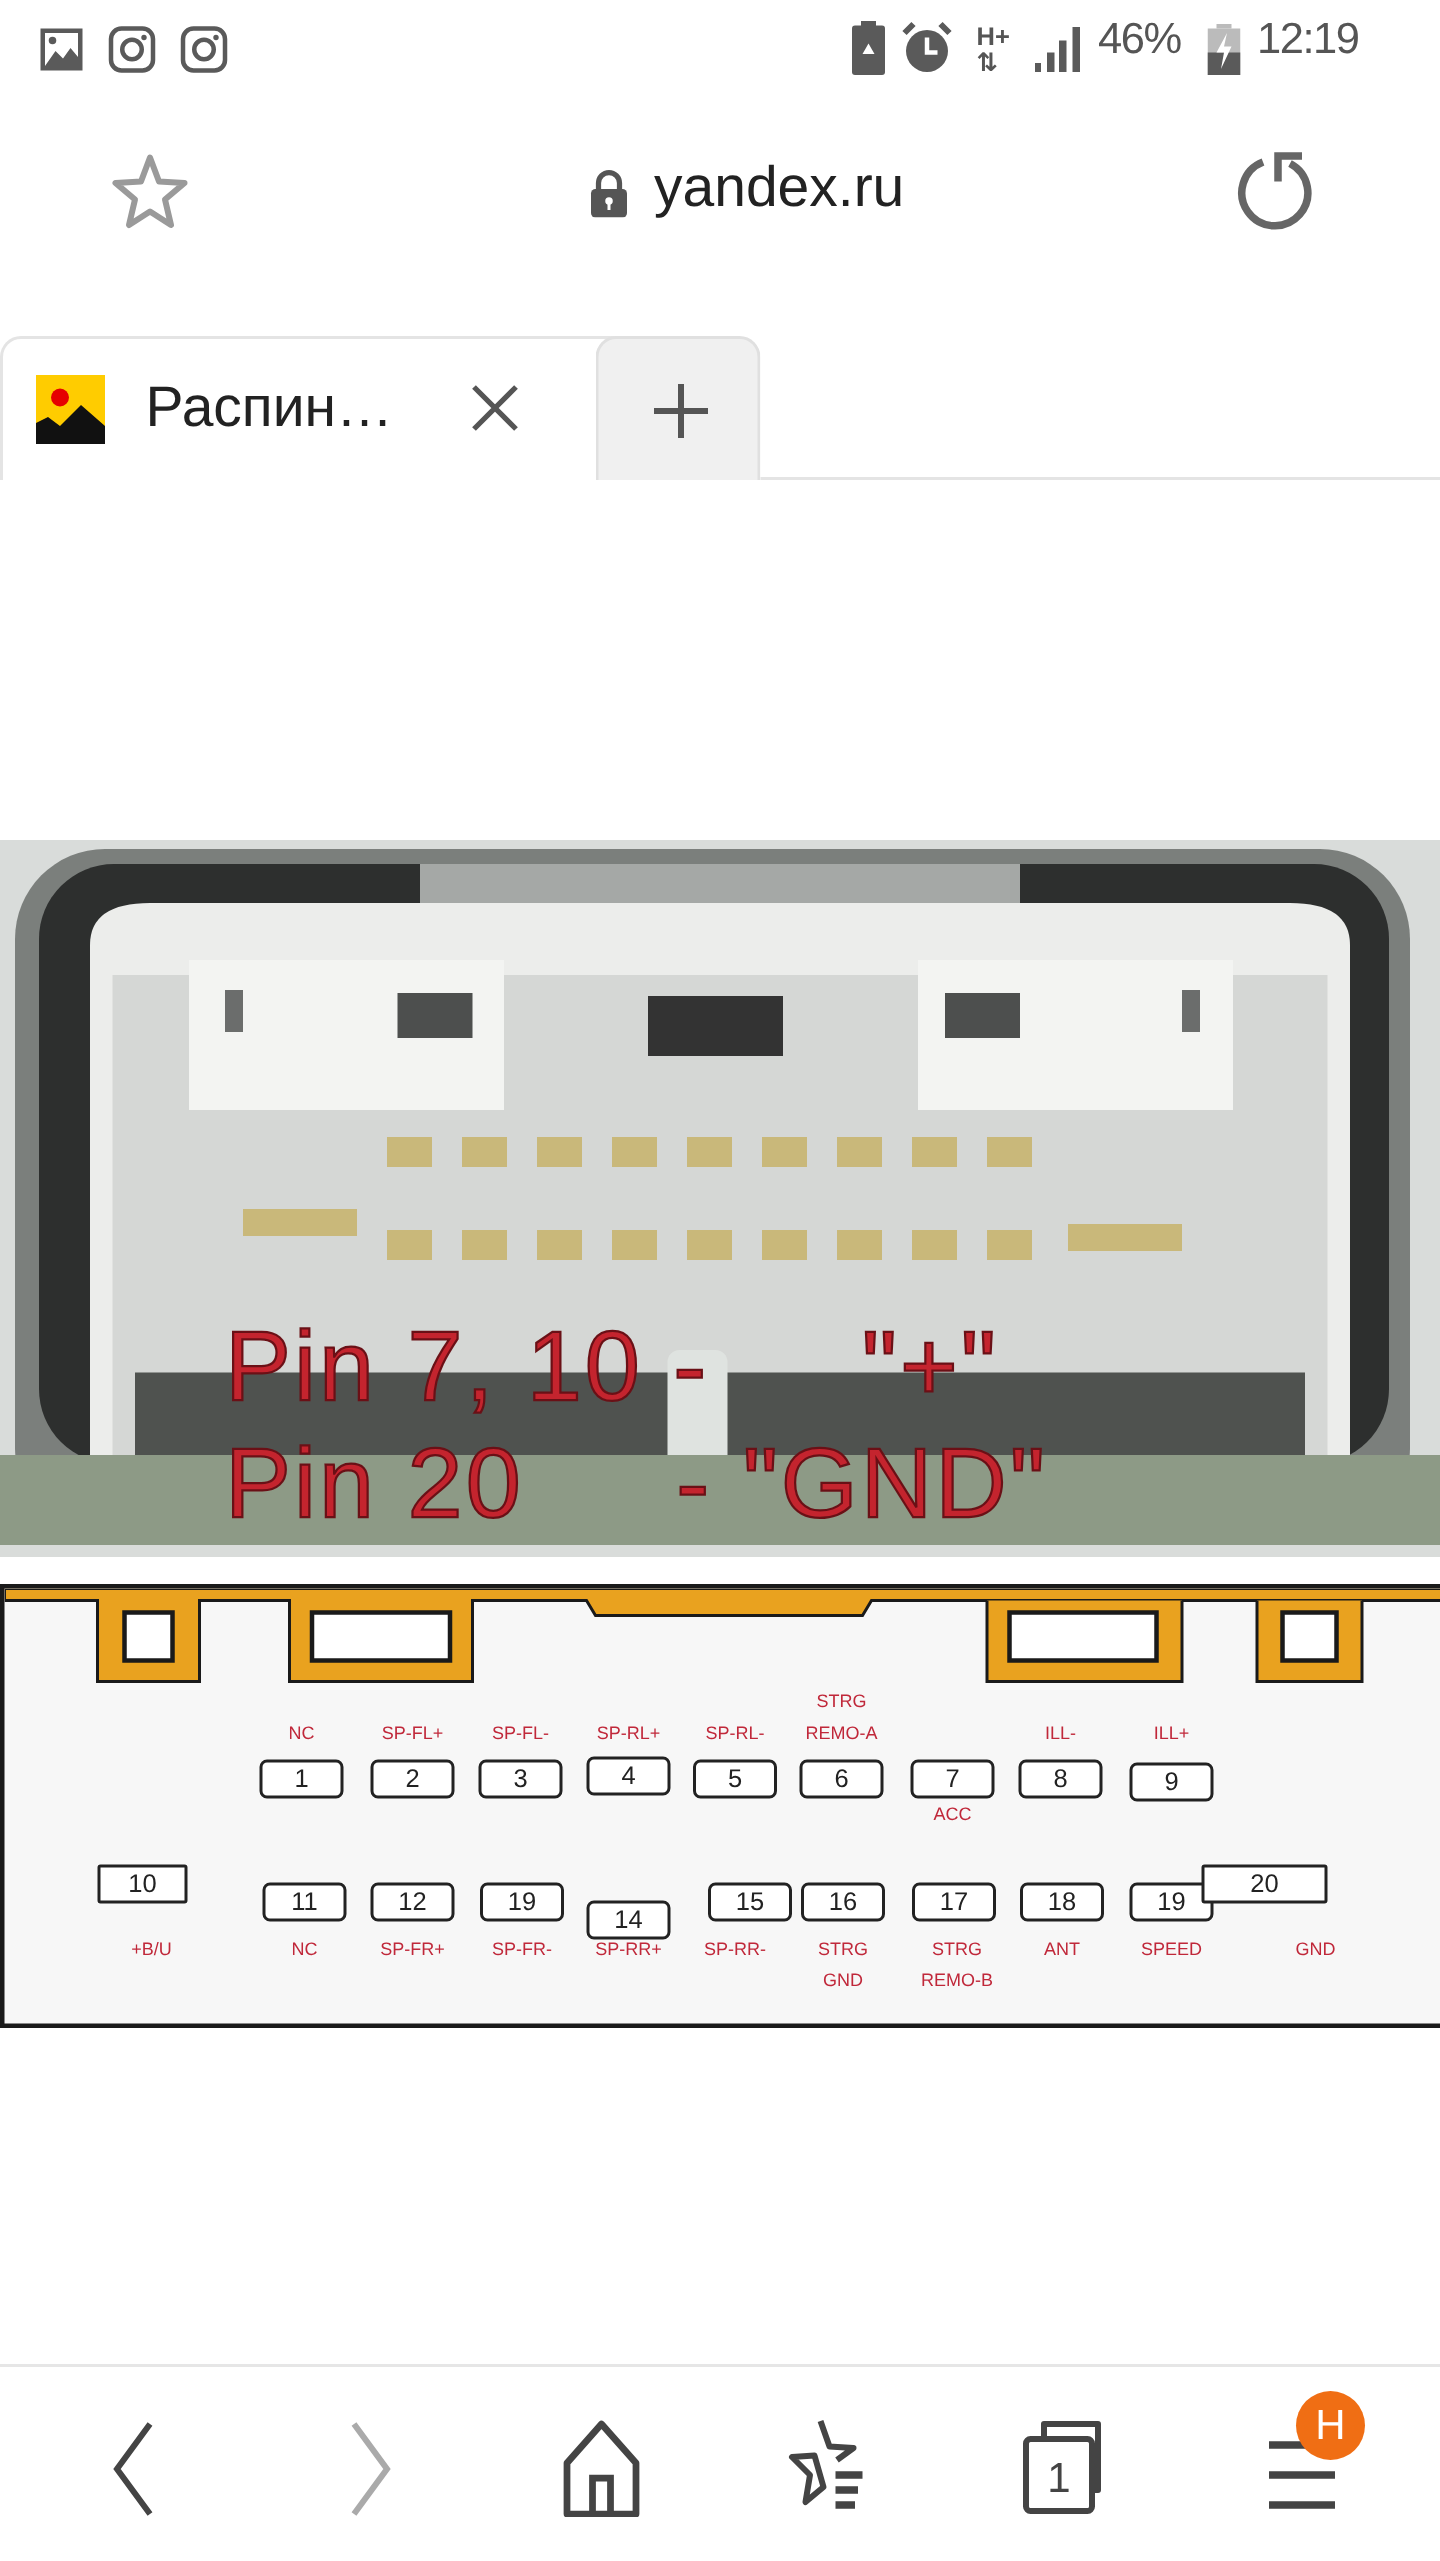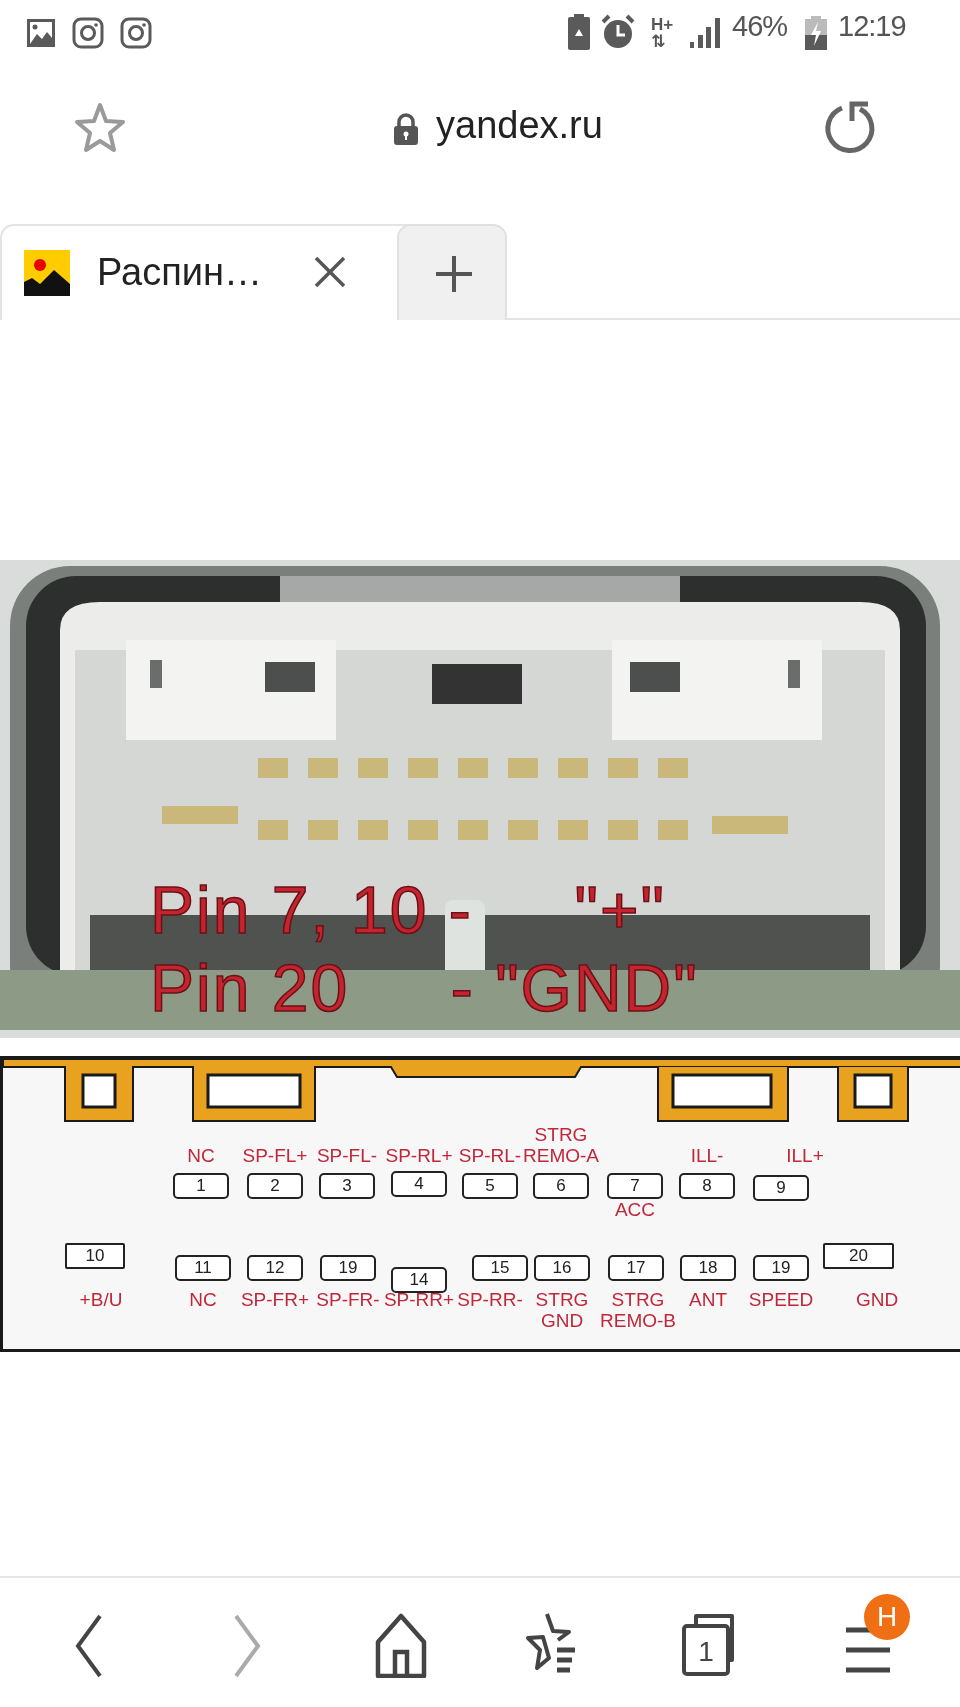--- a/index.html
+++ b/index.html
@@ -26,21 +26,21 @@
   .tab-new { left: 397px; top: 224px; width: 110px; height: 96px; border: 2px solid #e0e0e0; border-bottom: none; border-radius: 14px 14px 0 0; background: #f0f0f0; }
   .tab-line { left: 507px; top: 318px; width: 453px; height: 2px; background: #e4e4e4; }
 
   
   .photo { left: 0; top: 560px; width: 960px; height: 478px; background: #c8cac8; overflow: hidden; }
   .photo-text { position: absolute; font-size: 66px; color: #c4242e; -webkit-text-stroke: 1.5px #6a1016; font-family: "Liberation Sans", sans-serif; white-space: pre; letter-spacing: 2px; }
 
   
   .diagram { left: 0; top: 1056px; width: 960px; height: 296px; background: #f7f7f7; border: 3px solid #1a1a1a; border-right: none; overflow: hidden; }
   .pin-box { position: absolute; width: 56px; height: 26px; border: 2px solid #222; border-radius: 5px; background: #fff; font-size: 17px; text-align: center; line-height: 22px; color: #222; }
-  .pin-label { position: absolute; font-size: 19px; color: #c0283a; text-align: center; width: 80px; line-height: 21px; }
+  .pin-label { position: absolute; font-size: 12px; color: #c0283a; text-align: center; width: 80px; line-height: 21px; }
 
   
   .nav-divider { left: 0; top: 1576px; width: 960px; height: 2px; background: #e6e6e6; }
   .nav-btn { position: absolute; top: 1608px; width: 70px; height: 70px; }
   .nav-badge { left: 864px; top: 1594px; width: 46px; height: 46px; border-radius: 50%; background: #f06e14; color: #fff; font-size: 28px; text-align: center; line-height: 46px; }
 </style>
 </head>
 <body>
 
 <div class="abs status-bar">
@@ -167,21 +167,21 @@
 
   <div class="pin-label" style="left:158px;top:86px">NC</div>
   <div class="pin-label" style="left:232px;top:86px">SP-FL+</div>
   <div class="pin-label" style="left:304px;top:86px">SP-FL-</div>
   <div class="pin-label" style="left:376px;top:86px">SP-RL+</div>
   <div class="pin-label" style="left:447px;top:86px">SP-RL-</div>
   <div class="pin-label" style="left:518px;top:65px;white-space:pre">STRG
 REMO-A</div>
   <div class="pin-label" style="left:592px;top:140px">ACC</div>
   <div class="pin-label" style="left:664px;top:86px">ILL-</div>
-  <div class="pin-label" style="left:762px;top:86px">ILL+</div>
+  <div class="pin-label" style="left:738px;top:86px">ILL+</div>
 
   <div class="pin-box" style="left:170px;top:114px">1</div>
   <div class="pin-box" style="left:244px;top:114px">2</div>
   <div class="pin-box" style="left:316px;top:114px">3</div>
   <div class="pin-box" style="left:388px;top:112px">4</div>
   <div class="pin-box" style="left:459px;top:114px">5</div>
   <div class="pin-box" style="left:530px;top:114px">6</div>
   <div class="pin-box" style="left:604px;top:114px">7</div>
   <div class="pin-box" style="left:676px;top:114px">8</div>
   <div class="pin-box" style="left:750px;top:116px">9</div>
@@ -189,21 +189,21 @@
   <div class="pin-box" style="left:62px;top:184px;width:60px;border-radius:2px">10</div>
   <div class="pin-box" style="left:172px;top:196px">11</div>
   <div class="pin-box" style="left:244px;top:196px">12</div>
   <div class="pin-box" style="left:317px;top:196px">19</div>
   <div class="pin-box" style="left:388px;top:208px">14</div>
   <div class="pin-box" style="left:469px;top:196px">15</div>
   <div class="pin-box" style="left:531px;top:196px">16</div>
   <div class="pin-box" style="left:605px;top:196px">17</div>
   <div class="pin-box" style="left:677px;top:196px">18</div>
   <div class="pin-box" style="left:750px;top:196px">19</div>
-  <div class="pin-box" style="left:820px;top:184px;width:71px;border-radius:2px">20</div>
+  <div class="pin-box" style="left:798px;top:184px;width:84px;border-radius:2px">20</div>
 
   <div class="pin-label" style="left:58px;top:230px">+B/U</div>
   <div class="pin-label" style="left:160px;top:230px">NC</div>
   <div class="pin-label" style="left:232px;top:230px">SP-FR+</div>
   <div class="pin-label" style="left:305px;top:230px">SP-FR-</div>
   <div class="pin-label" style="left:376px;top:230px">SP-RR+</div>
   <div class="pin-label" style="left:447px;top:230px">SP-RR-</div>
   <div class="pin-label" style="left:519px;top:230px;white-space:pre">STRG
 GND</div>
   <div class="pin-label" style="left:595px;top:230px;white-space:pre">STRG

